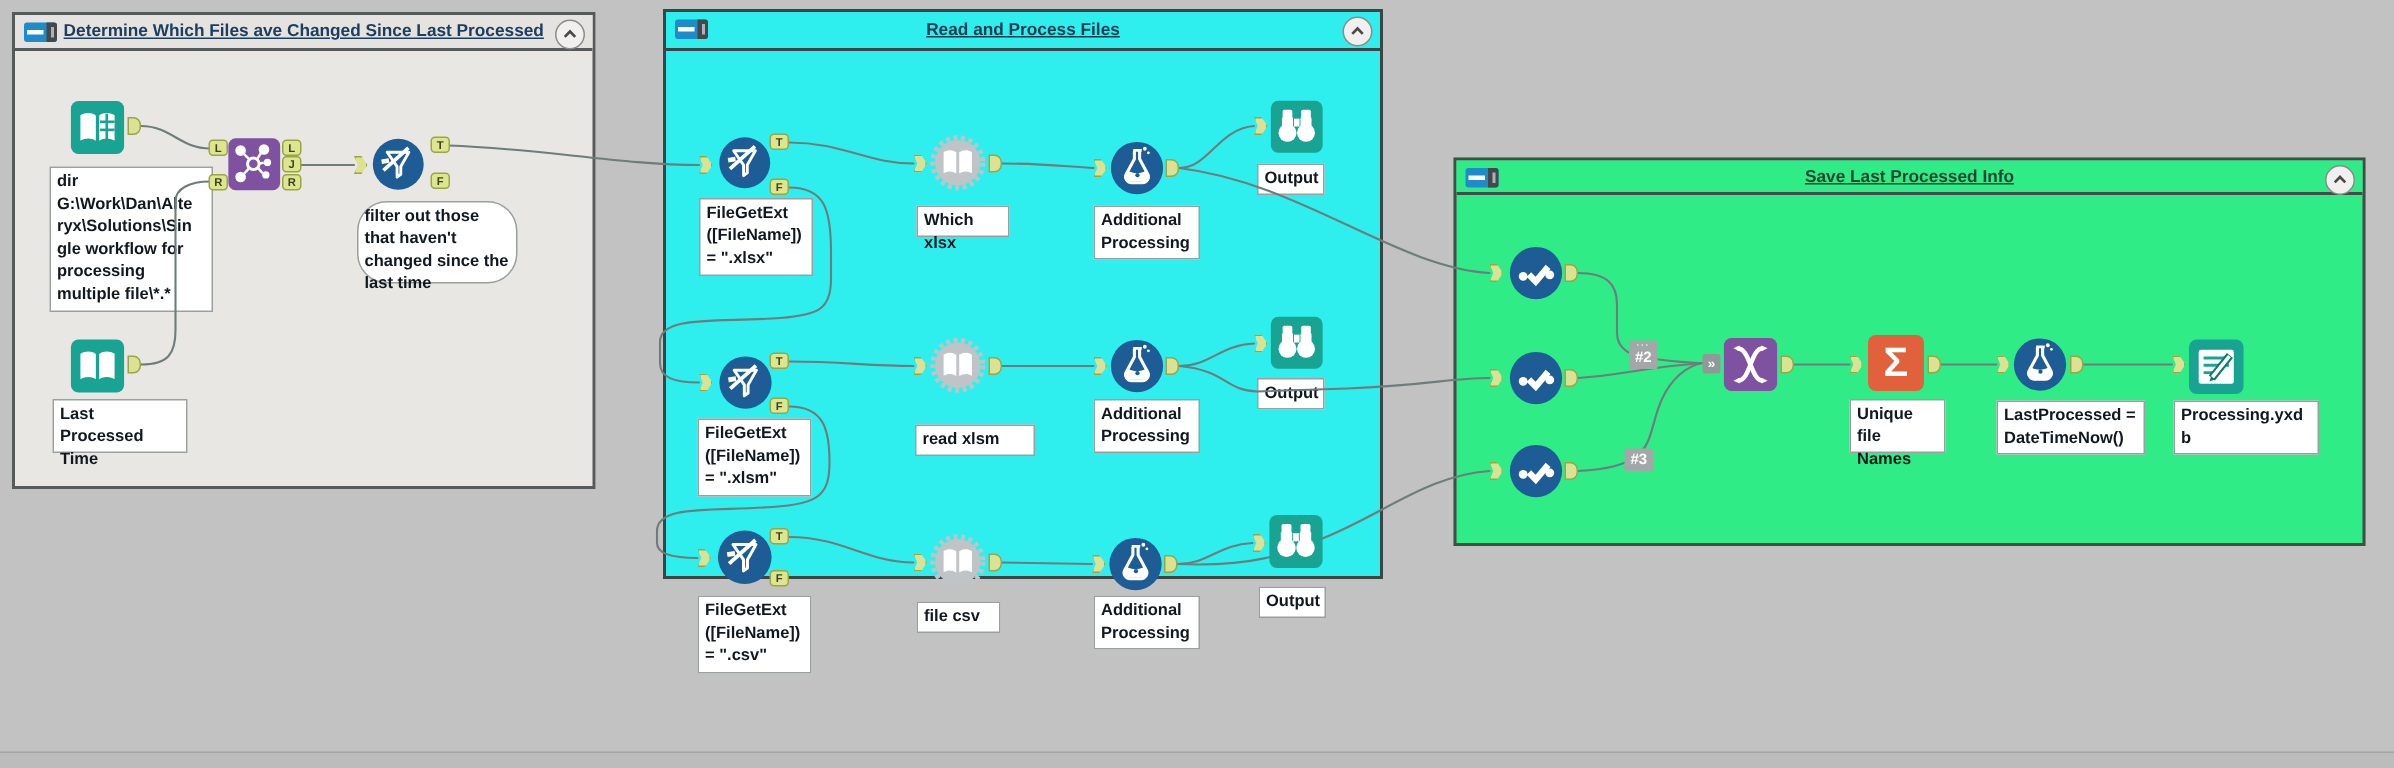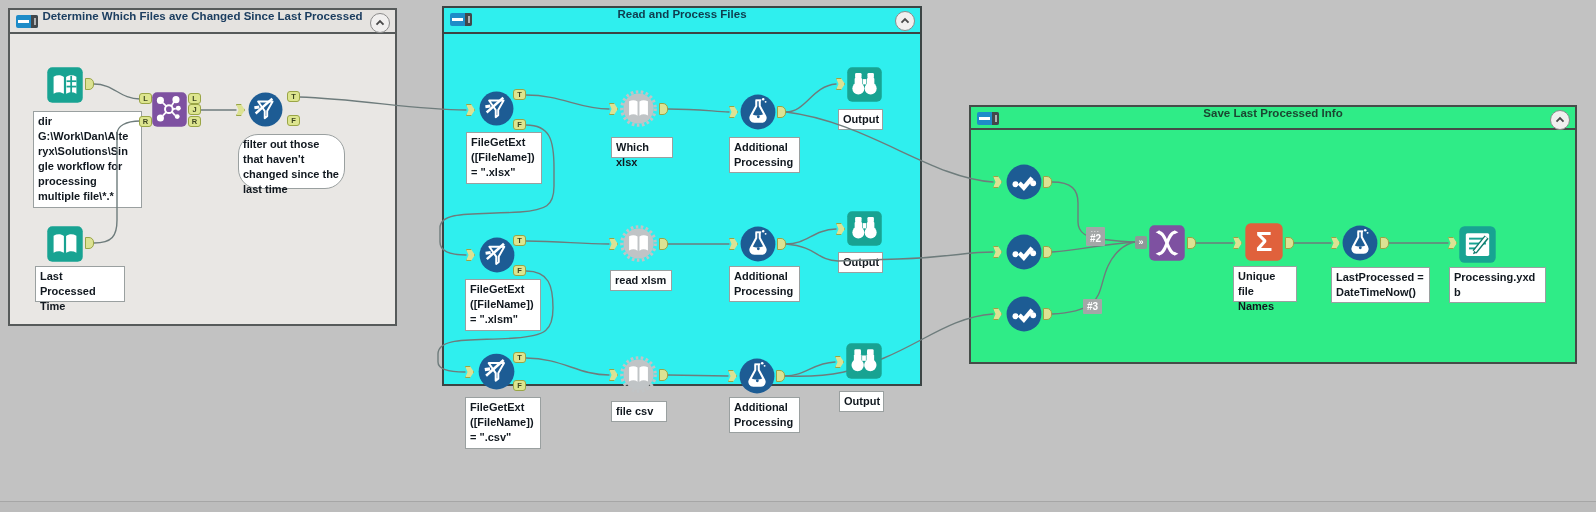--- a/index.html
+++ b/index.html
@@ -1,20 +1,20 @@
 <!DOCTYPE html>
 <html><head>
 <meta charset="utf-8">
 <style>
   html,body{margin:0;padding:0;background:#c2c2c2;}
   #stage{position:relative;width:1596px;height:512px;background:#c2c2c2;overflow:hidden;
          font-family:"Liberation Sans",sans-serif;}
   .container{position:absolute;box-sizing:border-box;z-index:0;}
-  .chdr{position:absolute;left:0;right:0;top:0;display:flex;justify-content:center;
-        font-weight:bold;font-size:11.5px;box-sizing:border-box;}
+  .chdr{position:absolute;left:0;right:0;top:0;display:flex;align-items:center;justify-content:center;
+        font-weight:bold;font-size:11.5px;box-sizing:border-box;text-decoration:underline;}
   #c1{left:8px;top:8px;width:389px;height:318px;background:#e9e7e4;border:2px solid #565a5a;}
   #c1 .chdr{height:24px;background:#e5e3e0;border-bottom:2px solid #565a5a;color:#1c3e60;}
   #c2{left:442px;top:6px;width:480px;height:380px;background:#2fefee;border:2px solid #3c4444;}
   #c2 .chdr{height:26px;background:#2fefee;border-bottom:2px solid #3c4444;color:#0f3c4e;}
   #c3{left:969px;top:105px;width:608px;height:259px;background:#2fec87;border:2px solid #454c48;}
   #c3 .chdr{height:23px;background:#2fec87;border-bottom:2px solid #454c48;color:#1b4631;}
   .toggle{position:absolute;left:6px;top:5px;width:22px;height:13px;background:#1e8cc8;border-radius:2px;}
   .toggle .bar{position:absolute;left:2px;top:5px;width:11px;height:3px;background:#fff;}
   .toggle .knob{position:absolute;right:0;top:0;width:7px;height:13px;background:#43484b;border-radius:0 2px 2px 0;}
   .toggle .pill{position:absolute;right:2px;top:3px;width:2px;height:7px;background:#aeb2b4;}
@@ -112,21 +112,21 @@
 ([FileName])
 = ".xlsx"</div>
   <div class="ann" style="left:611px;top:137px;width:62px;height:21px;">Which xlsx</div>
   <div class="ann" style="left:729px;top:137px;width:71px;height:36px;">Additional
 Processing</div>
   <div class="ann" style="left:838px;top:109px;width:45px;height:21px;">Output</div>
 
   <div class="ann" style="left:465px;top:279px;width:76px;height:52px;">FileGetExt
 ([FileName])
 = ".xlsm"</div>
-  <div class="ann" style="left:610px;top:270px;width:62px;height:21px;">read xlsm</div>
+  <div class="ann" style="left:610px;top:283px;width:80px;height:21px;">read xlsm</div>
   <div class="ann" style="left:729px;top:266px;width:71px;height:36px;">Additional
 Processing</div>
   <div class="ann" style="left:838px;top:252px;width:45px;height:21px;">Output</div>
 
   <div class="ann" style="left:465px;top:397px;width:76px;height:52px;">FileGetExt
 ([FileName])
 = ".csv"</div>
   <div class="ann" style="left:611px;top:401px;width:56px;height:21px;">file csv</div>
   <div class="ann" style="left:729px;top:397px;width:71px;height:36px;">Additional
 Processing</div>

